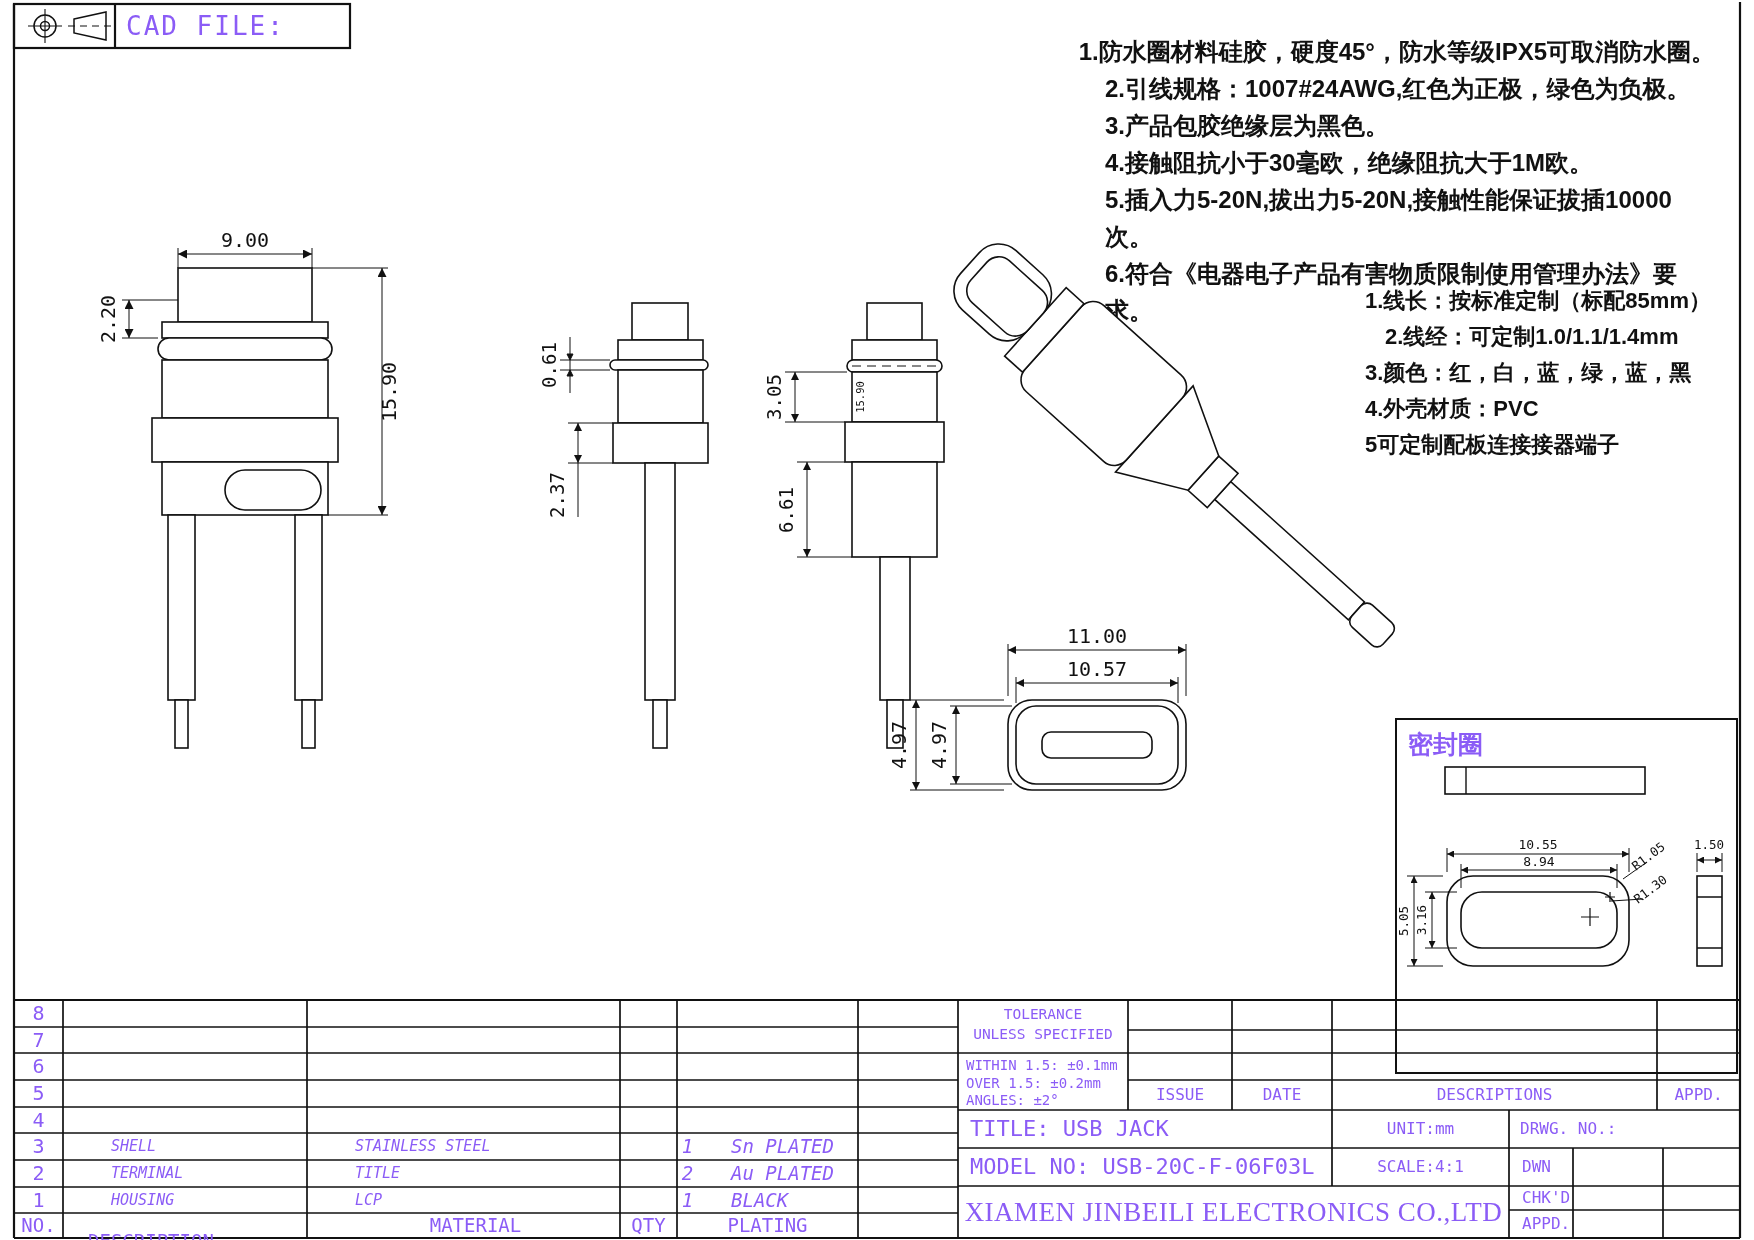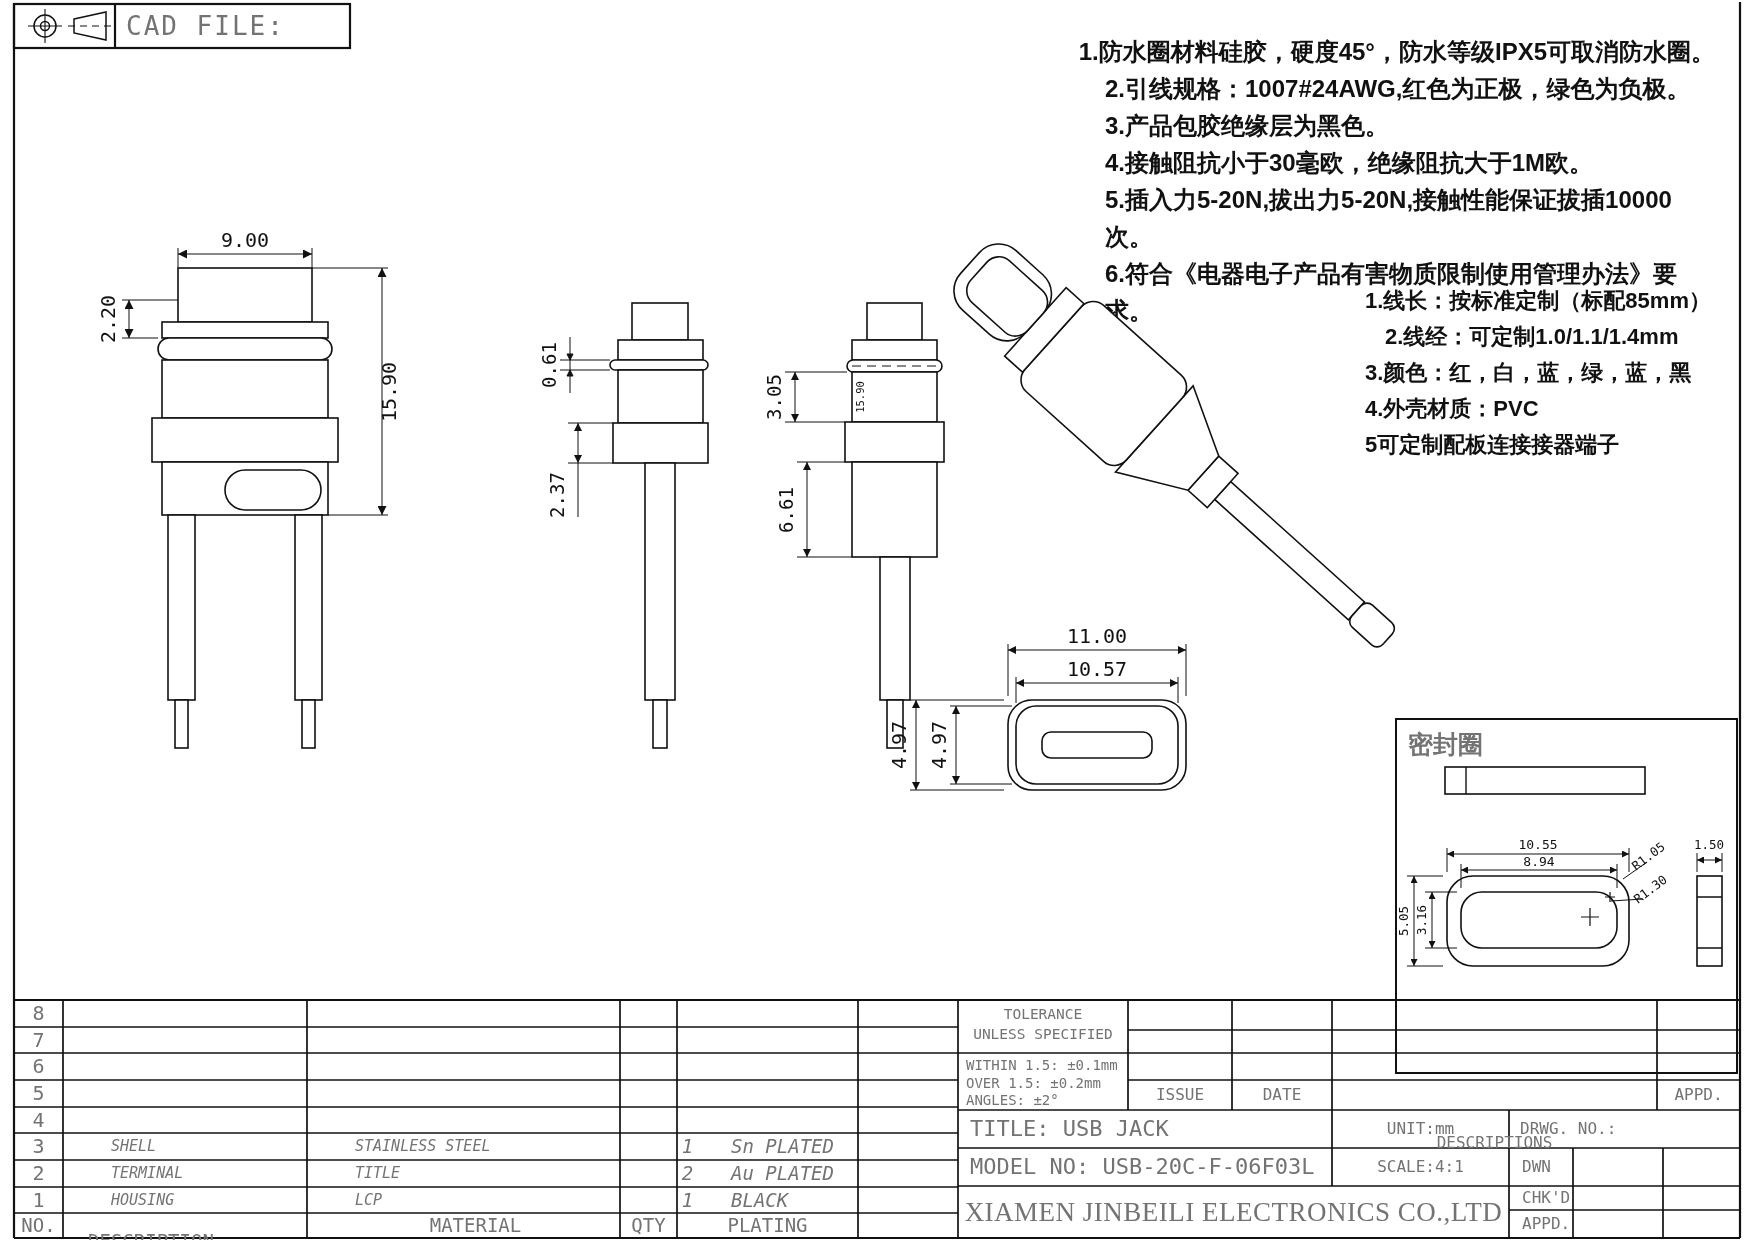--- a/index.html
+++ b/index.html
@@ -1,19 +1,19 @@
 <!DOCTYPE html>
 <html><head>
 <meta charset="utf-8">
 <style>
   html,body{margin:0;padding:0;background:#e8e8e8;}
   #canvas{position:relative;width:1754px;height:1240px;background:#ffffff;overflow:hidden;
           font-family:"Liberation Sans",sans-serif;color:#111;}
   svg{position:absolute;overflow:visible;}
-  .t{position:absolute;color:#737373;white-space:nowrap;}
+  .t{position:absolute;color:#8b5cf6;white-space:nowrap;}
   .m{font-family:"DejaVu Sans Mono",monospace;}
   .i{font-style:italic;margin-left:39px;}
   .c{text-align:center;}
   .cn{font-weight:bold;font-family:"Liberation Sans",sans-serif;}
   svg text{fill:#111;font-family:"DejaVu Sans Mono",monospace;}
   .sh{fill:#fff;stroke:#111;stroke-width:1.6;}
   .dl{stroke:#111;stroke-width:1;fill:none;}
   .gl{stroke:#111;fill:none;}
 </style>
 </head>
@@ -305,21 +305,21 @@
       <div>TOLERANCE</div>
       <div>UNLESS SPECIFIED</div>
     </div>
     <div class="t m" style="left:966px;top:1057px;font-size:14px;line-height:17.5px;">
       <div>WITHIN 1.5: ±0.1mm</div>
       <div>OVER 1.5: ±0.2mm</div>
       <div>ANGLES: ±2°</div>
     </div>
     <div class="t m c" style="left:1128px;top:1080px;width:104px;height:30px;line-height:30px;font-size:16px;">ISSUE</div>
     <div class="t m c" style="left:1232px;top:1080px;width:100px;height:30px;line-height:30px;font-size:16px;">DATE</div>
-    <div class="t m c" style="left:1332px;top:1080px;width:325px;height:30px;line-height:30px;font-size:16px;margin-top:48px;">DESCRIPTIONS</div>
+    <div class="t m c" style="left:1332px;top:1080px;width:325px;height:30px;line-height:30px;font-size:16px;">DESCRIPTIONS</div>
     <div class="t m c" style="left:1657px;top:1080px;width:83px;height:30px;line-height:30px;font-size:16px;">APPD.</div>
 
     <div class="t m" style="left:970px;top:1110px;height:38px;line-height:38px;font-size:22px;">TITLE:  USB JACK</div>
     <div class="t m c" style="left:1332px;top:1110px;width:177px;height:38px;line-height:38px;font-size:16px;">UNIT:mm</div>
     <div class="t m" style="left:1520px;top:1110px;height:38px;line-height:38px;font-size:16px;">DRWG. NO.:</div>
     <div class="t m" style="left:970px;top:1148px;height:38px;line-height:38px;font-size:22px;">MODEL NO: USB-20C-F-06F03L</div>
     <div class="t m c" style="left:1332px;top:1148px;width:177px;height:38px;line-height:38px;font-size:16px;">SCALE:4:1</div>
     <div class="t m" style="left:1522px;top:1148px;height:38px;line-height:38px;font-size:16px;">DWN</div>
     <div class="t m" style="left:1522px;top:1186px;height:24px;line-height:24px;font-size:16px;">CHK'D</div>
     <div class="t m" style="left:1522px;top:1210px;height:28px;line-height:28px;font-size:16px;">APPD.</div>

